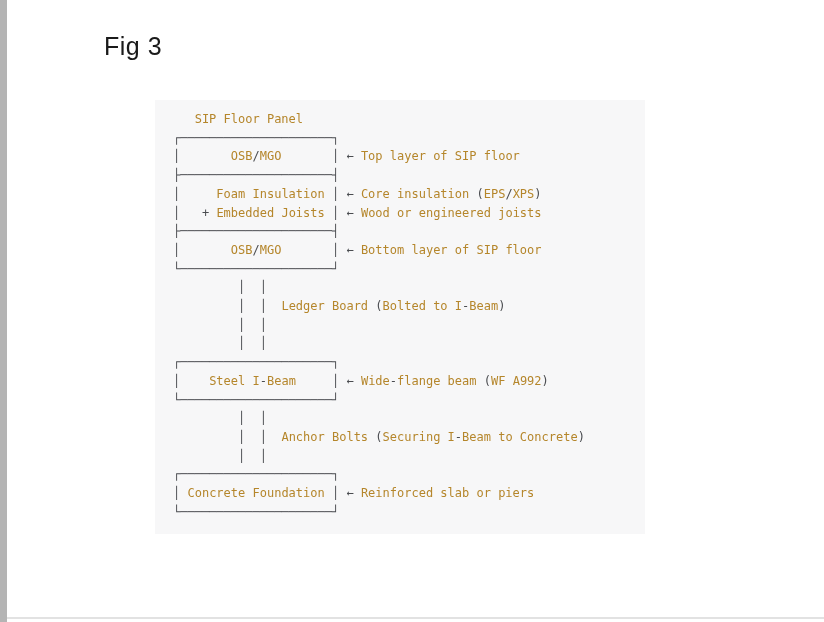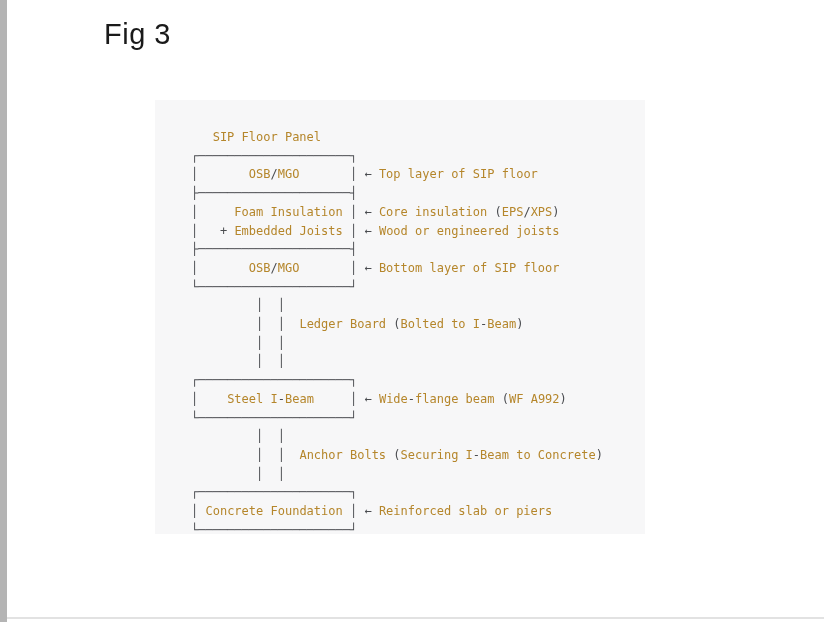--- a/index.html
+++ b/index.html
@@ -14,34 +14,34 @@
     position: absolute; left: 0; top: 0;
     width: 7px; height: 622px;
     background: var(--strip, #b4b4b4);
   }
   .bottom-line {
     position: absolute; left: 7px; top: 617px; right: 0;
     height: 2px;
     background: var(--bottom-line, #e2e2e2);
   }
   .figure-label {
-    position: absolute; left: 104px; top: 18px;
-    font-size: 29px; font-weight: 400;
+    position: absolute; left: 104px; top: 32px;
+    font-size: 25px; font-weight: 400;
     color: var(--heading, #1a1a1a);
     letter-spacing: 0.5px;
   }
   .code-block {
     position: absolute; left: 155px; top: 100px;
     width: 490px; height: 434px;
     background: var(--block-bg, #f7f7f8);
     box-sizing: border-box;
     padding: 10px 18px;
   }
   .ascii {
-    margin: 18px;
+    margin: 0;
     font-family: "DejaVu Sans Mono", monospace;
     font-size: 12px;
     line-height: 18.7px;
     white-space: pre;
     color: var(--sym, #4a4c50);
   }
   .tok-text { color: var(--gold, #b5862b); }
   .tok-sym  { color: var(--sym, #4a4c50); }
 </style>
 </head>

